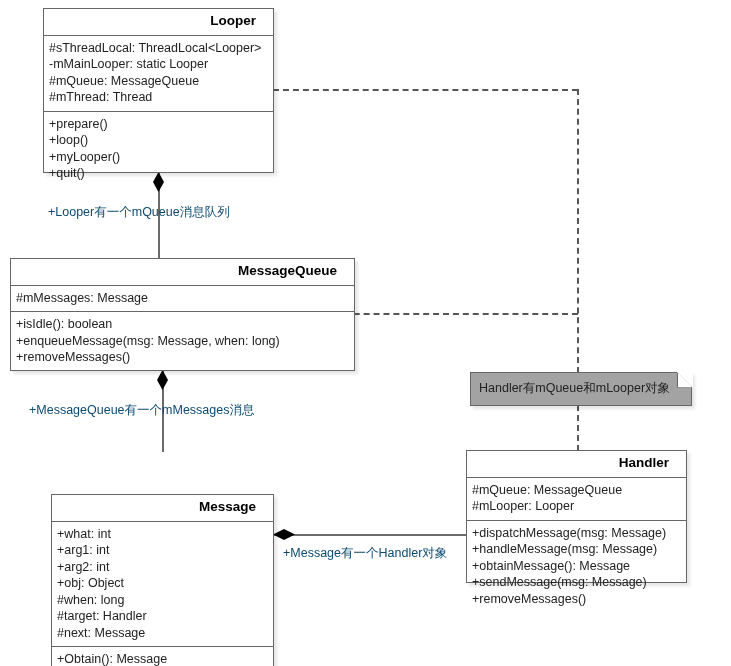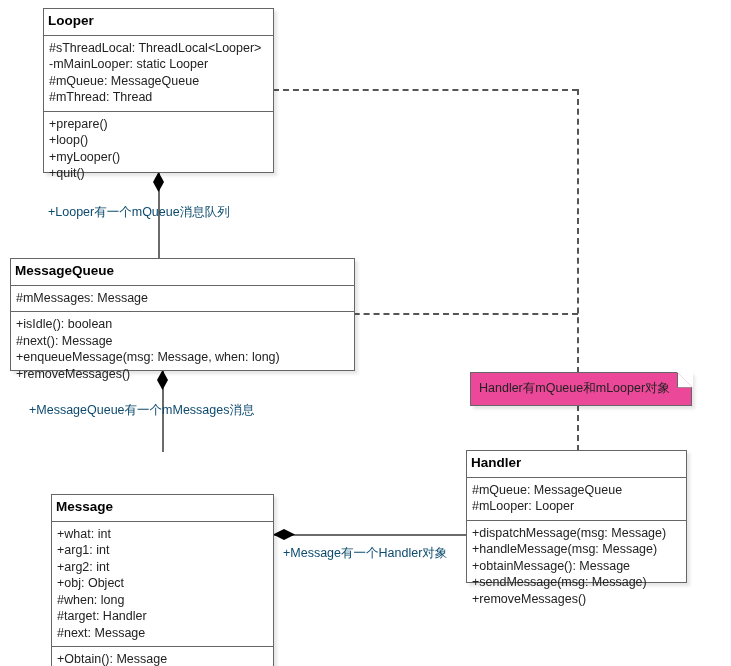--- a/index.html
+++ b/index.html
@@ -19,25 +19,25 @@
   
   .uml-class {
     position: absolute;
     box-sizing: border-box;
     background: #ffffff;
     border: 1.6px solid #666666;
     box-shadow: 3px 3px 3px rgba(0,0,0,0.10);
     z-index: 5;
   }
   .uml-title {
-    text-align: left;
+    text-align: right;
     font-weight: bold;
     font-size: 13.5px;
     color: #000000;
-    padding: 5px 0 6px 4px;
+    padding: 5px 17px 6px 4px;
     border-bottom: 1.6px solid #666666;
     line-height: 1.1;
   }
   .uml-section {
     padding: 4px 5px 5px 5px;
     border-bottom: 1.6px solid #666666;
   }
   .uml-section:last-child {
     border-bottom: none;
   }
@@ -45,21 +45,21 @@
     font-size: 12.5px;
     color: #222222;
     line-height: 16.5px;
     white-space: nowrap;
   }
 
   
   .uml-note {
     position: absolute;
     box-sizing: border-box;
-    background: #ec4899;
+    background: #a3a3a3;
     border: 1.5px solid #666666;
     box-shadow: 3px 3px 3px rgba(0,0,0,0.10);
     z-index: 6;
   }
   .uml-note-text {
     font-size: 12.5px;
     color: #222222;
     padding: 7px 8px;
     white-space: nowrap;
     line-height: 16px;
@@ -183,21 +183,20 @@
     </div>
   </div>
 
   <div class="uml-class" style="left:10px; top:258px; width:345px; height:113px;">
     <div class="uml-title">MessageQueue</div>
     <div class="uml-section">
       <div class="uml-row">#mMessages: Message</div>
     </div>
     <div class="uml-section">
       <div class="uml-row">+isIdle(): boolean</div>
-      <div class="uml-row">#next(): Message</div>
       <div class="uml-row">+enqueueMessage(msg: Message, when: long)</div>
       <div class="uml-row">+removeMessages()</div>
     </div>
   </div>
 
   <div class="uml-class" style="left:51px; top:450px; width:223px; height:177px;margin-top:44px;">
     <div class="uml-title">Message</div>
     <div class="uml-section">
       <div class="uml-row">+what: int</div>
       <div class="uml-row">+arg1: int</div>

